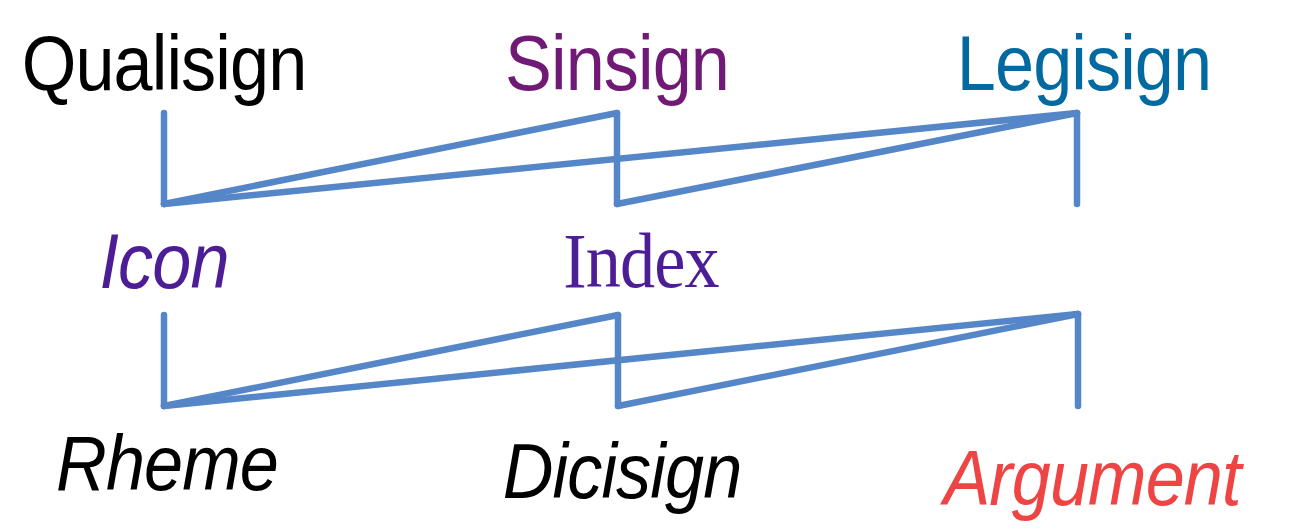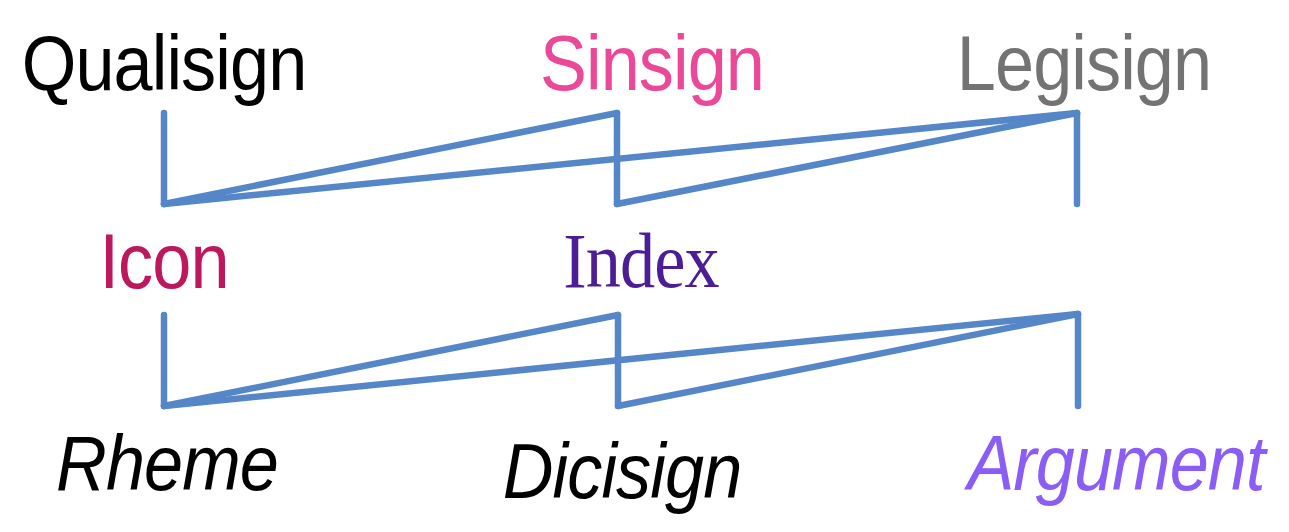--- a/index.html
+++ b/index.html
@@ -54,37 +54,37 @@
       <line x1="618" y1="315" x2="164" y2="406" stroke="#5586c7" stroke-width="6.5" stroke-linecap="round"></line>
       <line x1="618" y1="315" x2="618" y2="406" stroke="#5586c7" stroke-width="6.5" stroke-linecap="round"></line>
       <line x1="1078" y1="314" x2="164" y2="406" stroke="#5586c7" stroke-width="6.5" stroke-linecap="round"></line>
       <line x1="1078" y1="314" x2="618" y2="406" stroke="#5586c7" stroke-width="6.5" stroke-linecap="round"></line>
       <line x1="1078" y1="314" x2="1078" y2="406" stroke="#5586c7" stroke-width="6.5" stroke-linecap="round"></line>
     </svg>
 
   <div class="node r1" style="left: 164px; color: rgb(0, 0, 0);">
     <span class="t">Qualisign</span>
   </div>
-  <div class="node r1" style="left: 652px; color: #ec4899;">
+  <div class="node r1" style="left: 617px; color: #701a75;">
     <span class="t">Sinsign</span>
   </div>
-  <div class="node r1" style="left: 1084px; color: #737373;">
+  <div class="node r1" style="left: 1084px; color: #0369a1;">
     <span class="t">Legisign</span>
   </div>
 
-  <div class="node r2" style="left: 164px; color: #be185d;">
+  <div class="node r2" style="left: 164px; color: #4c1d95; font-style: italic;">
     <span class="t">Icon</span>
   </div>
   <div class="node r2" style="left: 641px; color: #4c1d95; font-family: Liberation Serif, serif;">
     <span class="t">Index</span>
   </div>
 
   <div class="node r3" style="left: 167px; color: rgb(0, 0, 0);">
     <span class="t">Rheme</span>
   </div>
   <div class="node r3" style="left: 622px; color: rgb(0, 0, 0); margin-top: 8px;">
     <span class="t">Dicisign</span>
   </div>
-  <div class="node r3" style="left: 1116px; color: #8b5cf6;">
+  <div class="node r3" style="left: 1092px; color: #ef4444; margin-top: 15px;">
     <span class="t">Argument</span>
   </div>
 
 </div>
 
 </body></html>

